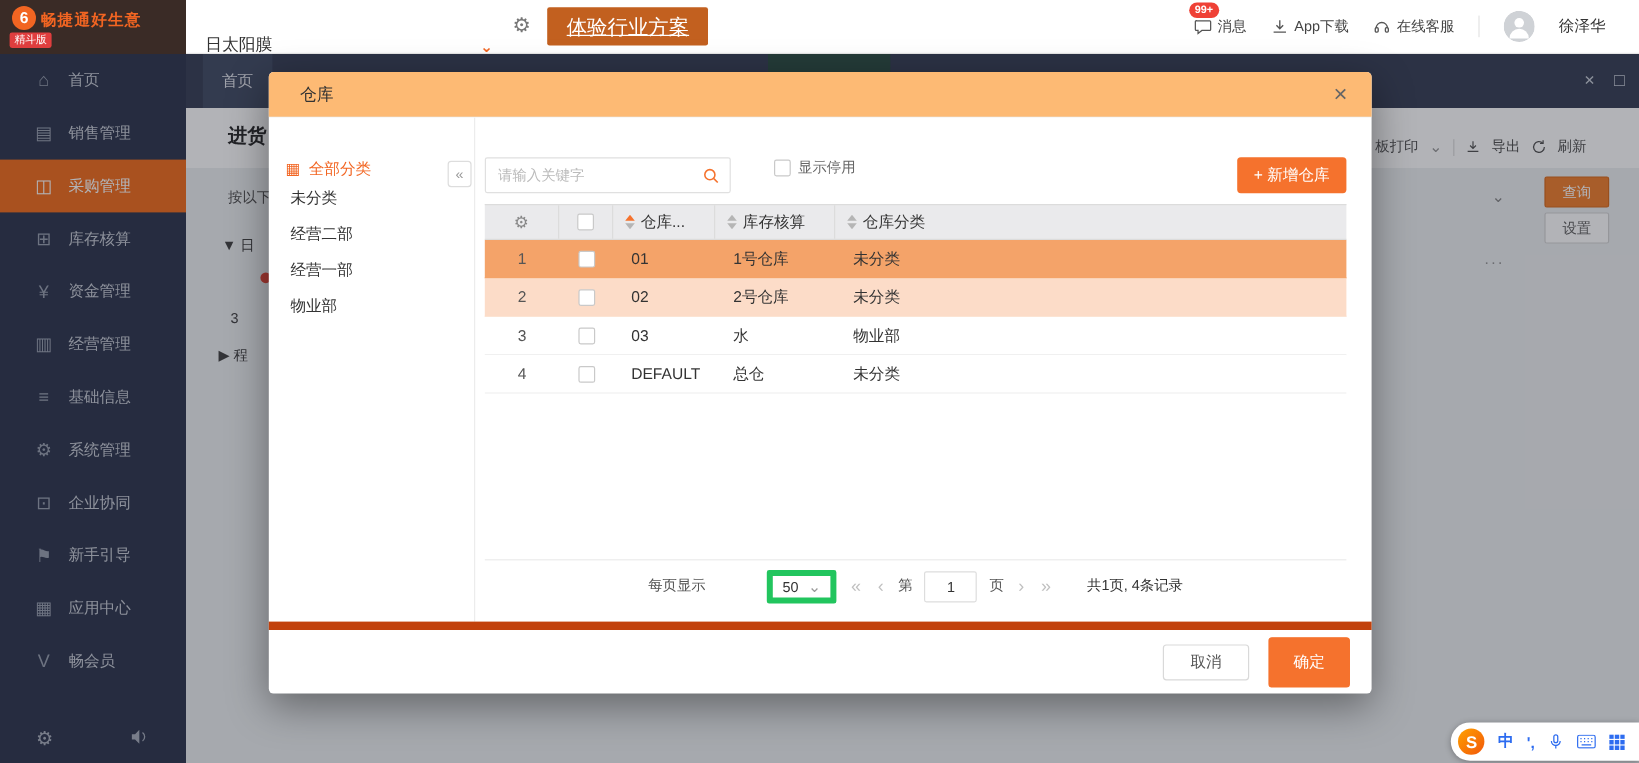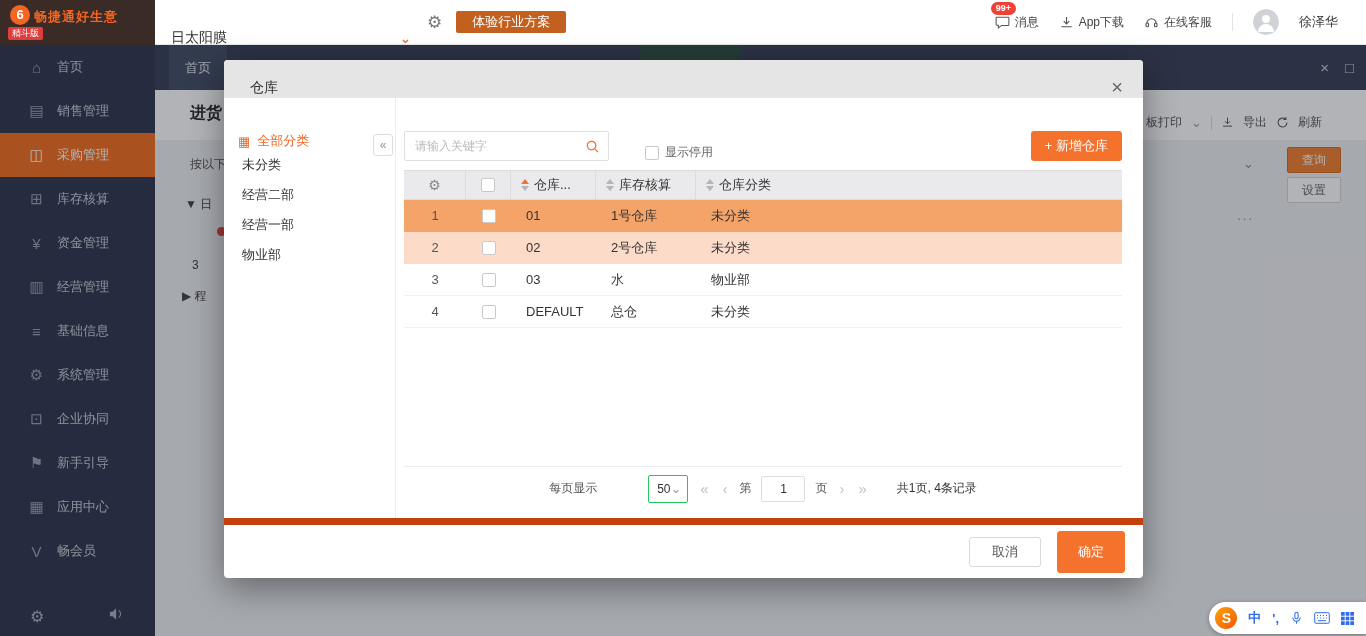--- a/index.html
+++ b/index.html
@@ -18,22 +18,22 @@
   .logo-mark { position:absolute; left:10px; top:5px; width:20px; height:20px; border-radius:50%;
     background:#f26522; color:#fff; font-size:13px; font-weight:bold; text-align:center; line-height:20px; }
   .logo-text { position:absolute; left:34px; top:8px; color:#f26522; font-size:13px; font-weight:bold; letter-spacing:1px; }
   .logo-badge { position:absolute; left:8px; top:27px; background:#e03e3e; color:#fff; font-size:9px;
     padding:0 4px; border-radius:2px; line-height:13px; }
   .company { margin-left:16px; width:240px; display:flex; justify-content:space-between; align-items:center;
     font-size:14px; color:#333; cursor:pointer;margin-top:32px; }
   .chev { color:#999; font-size:13px; line-height:1; }
   .chev.orange { color:#f26522; font-weight:bold; }
   .top-gear { margin-left:16px; color:#777; font-size:17px; cursor:pointer; }
-  .trial { margin-left:14px; height:22px; padding:0 16px; background:#c2601f; color:#fff; border:none;
-    border-radius:2px; font-size:13px; cursor:pointer; }
+  .trial { margin-left:14px; height:32px; padding:0 16px; background:#c2601f; color:#fff; border:none;
+    border-radius:2px; font-size:17px; cursor:pointer;text-decoration:underline; }
   .tb-right { margin-left:auto; display:flex; align-items:center; gap:20px; padding-right:28px; }
   .tb-item { display:flex; align-items:center; gap:5px; font-size:12px; color:#444; position:relative; cursor:pointer; }
   .num-badge { position:absolute; top:-12px; left:-4px; background:#ef4136; color:#fff; font-size:9px;
     padding:0 5px; border-radius:8px; line-height:13px; font-weight:bold; }
   .vline { width:1px; height:18px; background:#e3e3e3; }
   .avatar { width:26px; height:26px; border-radius:50%; overflow:hidden; flex:none; cursor:pointer; }
   .username { font-size:13px; color:#333; }
   
   .sidebar { position:absolute; top:45px; left:0; width:155px; bottom:0; background:#313950; z-index:1; }
   .side-item { height:44px; display:flex; align-items:center; gap:12px; padding-left:28px;
@@ -65,34 +65,34 @@
   .settings-btn { position:absolute; right:25px; top:87px; width:54px; height:26px; background:#fff;
     color:#666; border:1px solid #d5d5d5; border-radius:2px; font-size:12px; cursor:pointer; }
   .more-dots { position:absolute; right:112px; top:118px; color:#999; letter-spacing:2px; }
   .frag { position:absolute; font-size:12px; color:#444; }
   .frag-dot { position:absolute; left:62px; top:137px; width:9px; height:9px; border-radius:50%; background:#e5493a; }
   
   .overlay { position:absolute; top:45px; left:0; right:0; bottom:0; background:rgba(16,20,30,0.32); z-index:40; }
   
   .modal { position:absolute; left:224px; top:60px; width:919px; height:518px; background:#fff;
     border-radius:4px; z-index:100; box-shadow:0 10px 34px rgba(0,0,0,0.4); }
-  .modal-header { height:38px; background:#e5e5e5; border-bottom:1px solid #e8e8e8; border-radius:4px 4px 0 0;
-    display:flex; align-items:flex-end; padding:0 20px 0 26px; }
+  .modal-header { height:38px; background:#fdba74; border-bottom:1px solid #e8e8e8; border-radius:4px 4px 0 0;
+    display:flex; align-items:center; padding:0 20px 0 26px; }
   .modal-title { font-size:14px; color:#333; }
   .modal-close { margin-left:auto; font-size:20px; color:#666; cursor:pointer; line-height:1; }
   .modal-body { position:absolute; top:38px; bottom:60px; left:0; right:0; }
   .tree-panel { position:absolute; left:0; top:0; bottom:0; width:172px; border-right:1px solid #ececec; }
   .tree-head { display:flex; align-items:center; gap:7px; color:#f26522; padding:34px 0 0 14px; font-size:13px; cursor:pointer; }
   .tree-grid-icon { font-size:13px; color:#f26522; }
   .tree-collapse { position:absolute; right:2px; top:36px; width:20px; height:22px; background:#fff;
     border:1px solid #ddd; border-radius:3px; color:#999; text-align:center; line-height:20px; font-size:12px; cursor:pointer; }
   .tree-item { margin-top:0; padding-left:18px; height:30px; line-height:30px; color:#333; font-size:13px; cursor:pointer; }
   .tree-item:first-of-type { margin-top:15px; }
   .table-panel { position:absolute; left:172px; right:0; top:0; bottom:0; }
-  .controls { position:absolute; left:8px; right:21px; top:33px; height:30px; display:flex; align-items:flex-end; }
+  .controls { position:absolute; left:8px; right:21px; top:33px; height:30px; display:flex; align-items:flex-start; }
   .search-box { width:205px; height:30px; border:1px solid #e0e0e0; border-radius:2px; position:relative; background:#fff; }
   .search-box input { border:none; outline:none; width:170px; height:28px; padding:0 10px; font-size:12px;
     color:#333; background:transparent; font-family:inherit; }
   .search-box input::placeholder { color:#bbb; }
   .search-mag { position:absolute; right:8px; top:7px; cursor:pointer; }
   .show-disabled { margin-left:36px; display:flex; align-items:center; gap:6px; font-size:12px; color:#666; cursor:pointer; }
   .cb { width:14px; height:14px; border:1px solid #c9c9c9; border-radius:2px; background:#fff; display:inline-block; flex:none; }
   .add-btn { margin-left:auto; height:30px; padding:0 14px; background:#f5722d; color:#fff; border:none;
     border-radius:3px; font-size:13px; cursor:pointer; }
   .grid { position:absolute; left:8px; right:21px; top:72px; }
@@ -109,21 +109,21 @@
   .g-row.sel { background:#f4a369; border-bottom-color:#f4a369; }
   .g-row.hov { background:#fcdcc8; border-bottom-color:#fcdcc8; }
   .hdr-gear { color:#888; font-size:14px; cursor:pointer; }
   .sort { display:inline-flex; flex-direction:column; gap:2px; }
   .sort i { width:0; height:0; border-left:4px solid transparent; border-right:4px solid transparent; display:block; }
   .sort .up { border-bottom:5px solid #b5b5b5; }
   .sort .dn { border-top:5px solid #b5b5b5; }
   .sort .up.on { border-bottom-color:#f5722d; }
   .pager { position:absolute; left:8px; right:21px; bottom:8px; height:44px; border-top:1px solid #ececec;
     display:flex; align-items:center; justify-content:center; gap:10px; font-size:12px; color:#555; }
-  .per-page { width:40px; height:28px; border:1px solid #22c55e; border-radius:2px; display:flex; align-items:center;
+  .per-page { width:58px; height:28px; border:5px solid #22c55e; border-radius:2px; display:flex; align-items:center;
     justify-content:space-between; padding:0 8px; color:#333; cursor:pointer; background:#fff;margin-left:41px; }
   .pnav { color:#c0c0c0; font-size:15px; padding:0 2px; cursor:pointer; }
   .page-input { width:44px; height:26px; border:1px solid #ddd; border-radius:2px; text-align:center;
     font-size:12px; color:#333; outline:none; font-family:inherit; }
   .pg-summary { margin-left:18px; color:#333; }
   .modal-footer { position:absolute; left:0; right:0; bottom:0; height:60px; border-top:7px solid #c2410c;
     display:flex; align-items:center; justify-content:flex-end; gap:16px; padding-right:18px; }
   .btn-cancel { width:72px; height:30px; background:#fff; border:1px solid #d9d9d9; border-radius:3px;
     color:#555; font-size:13px; cursor:pointer; }
   .btn-ok { width:68px; height:42px; background:#f5722d; border:1px solid #f5722d; border-radius:3px;

